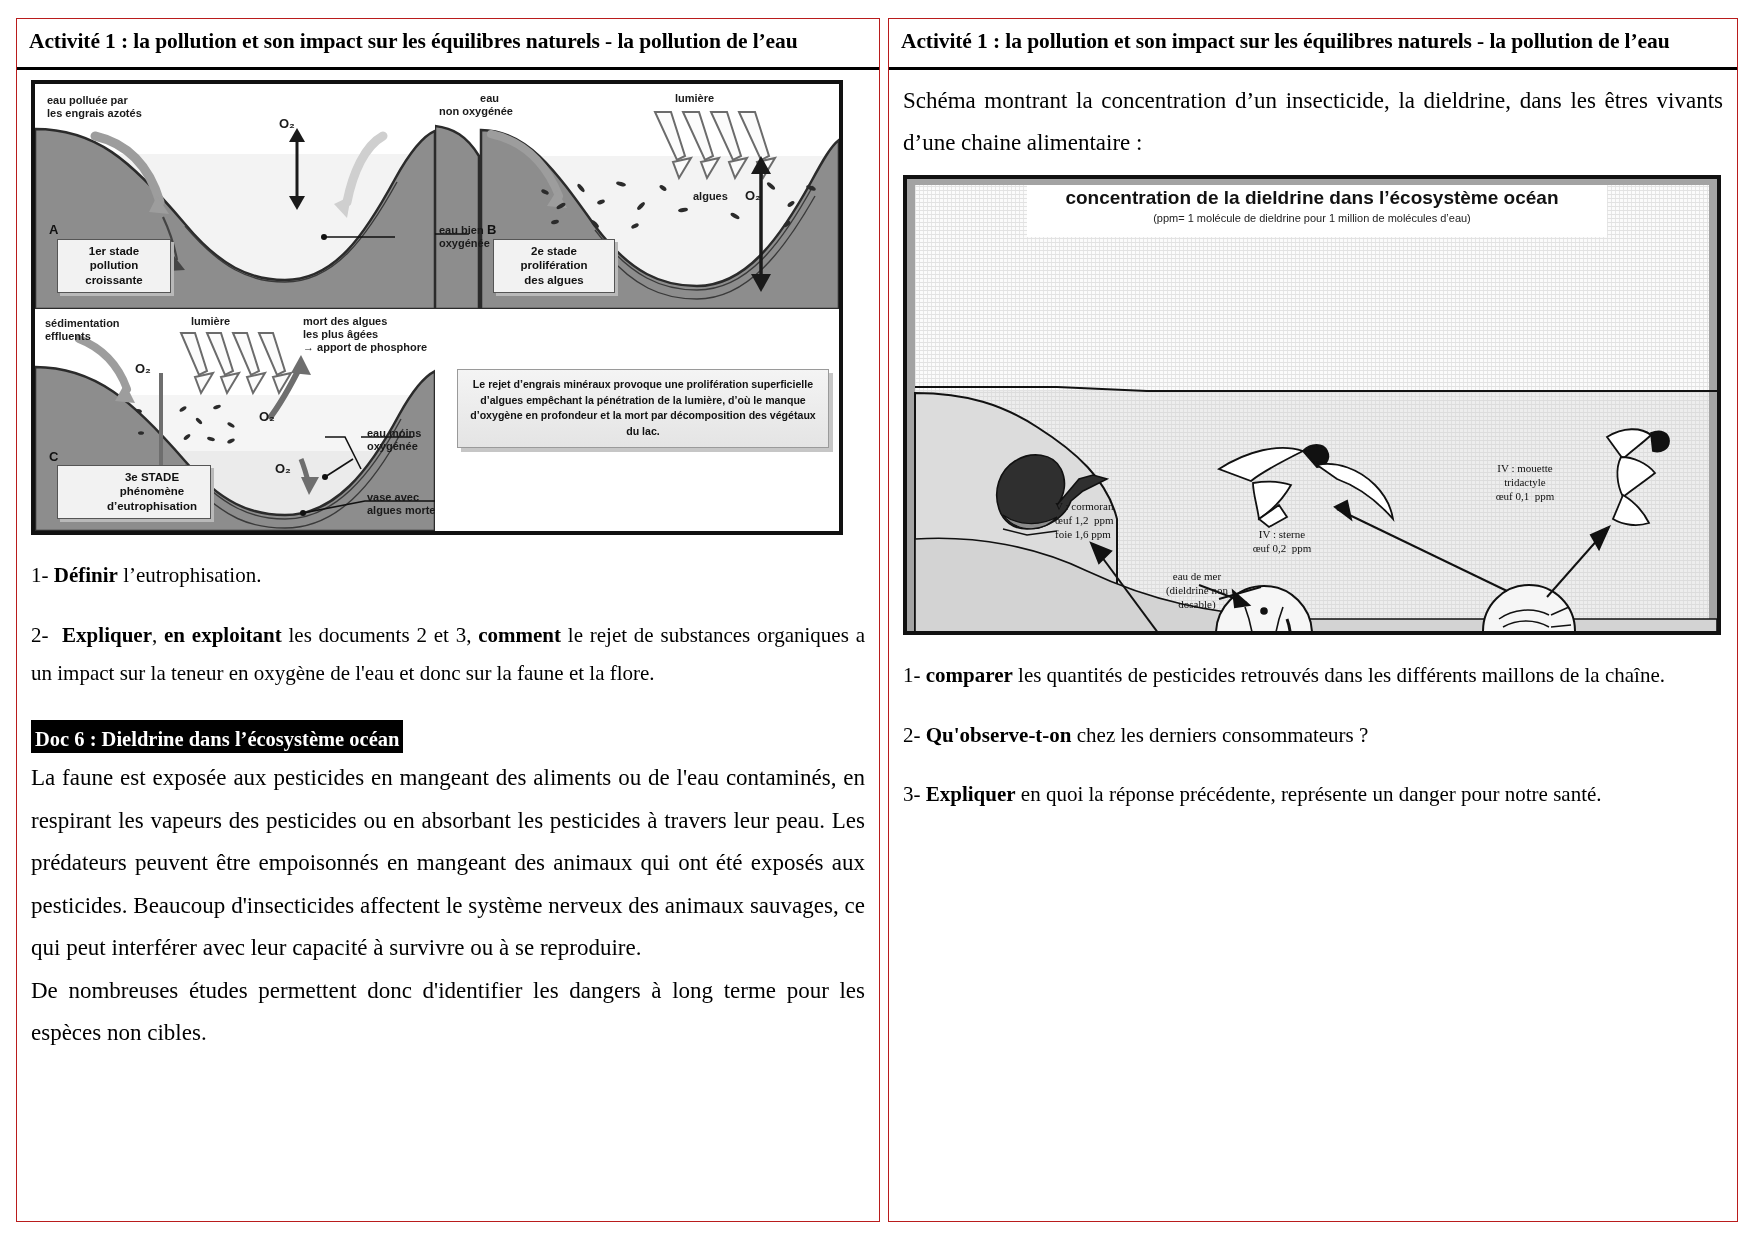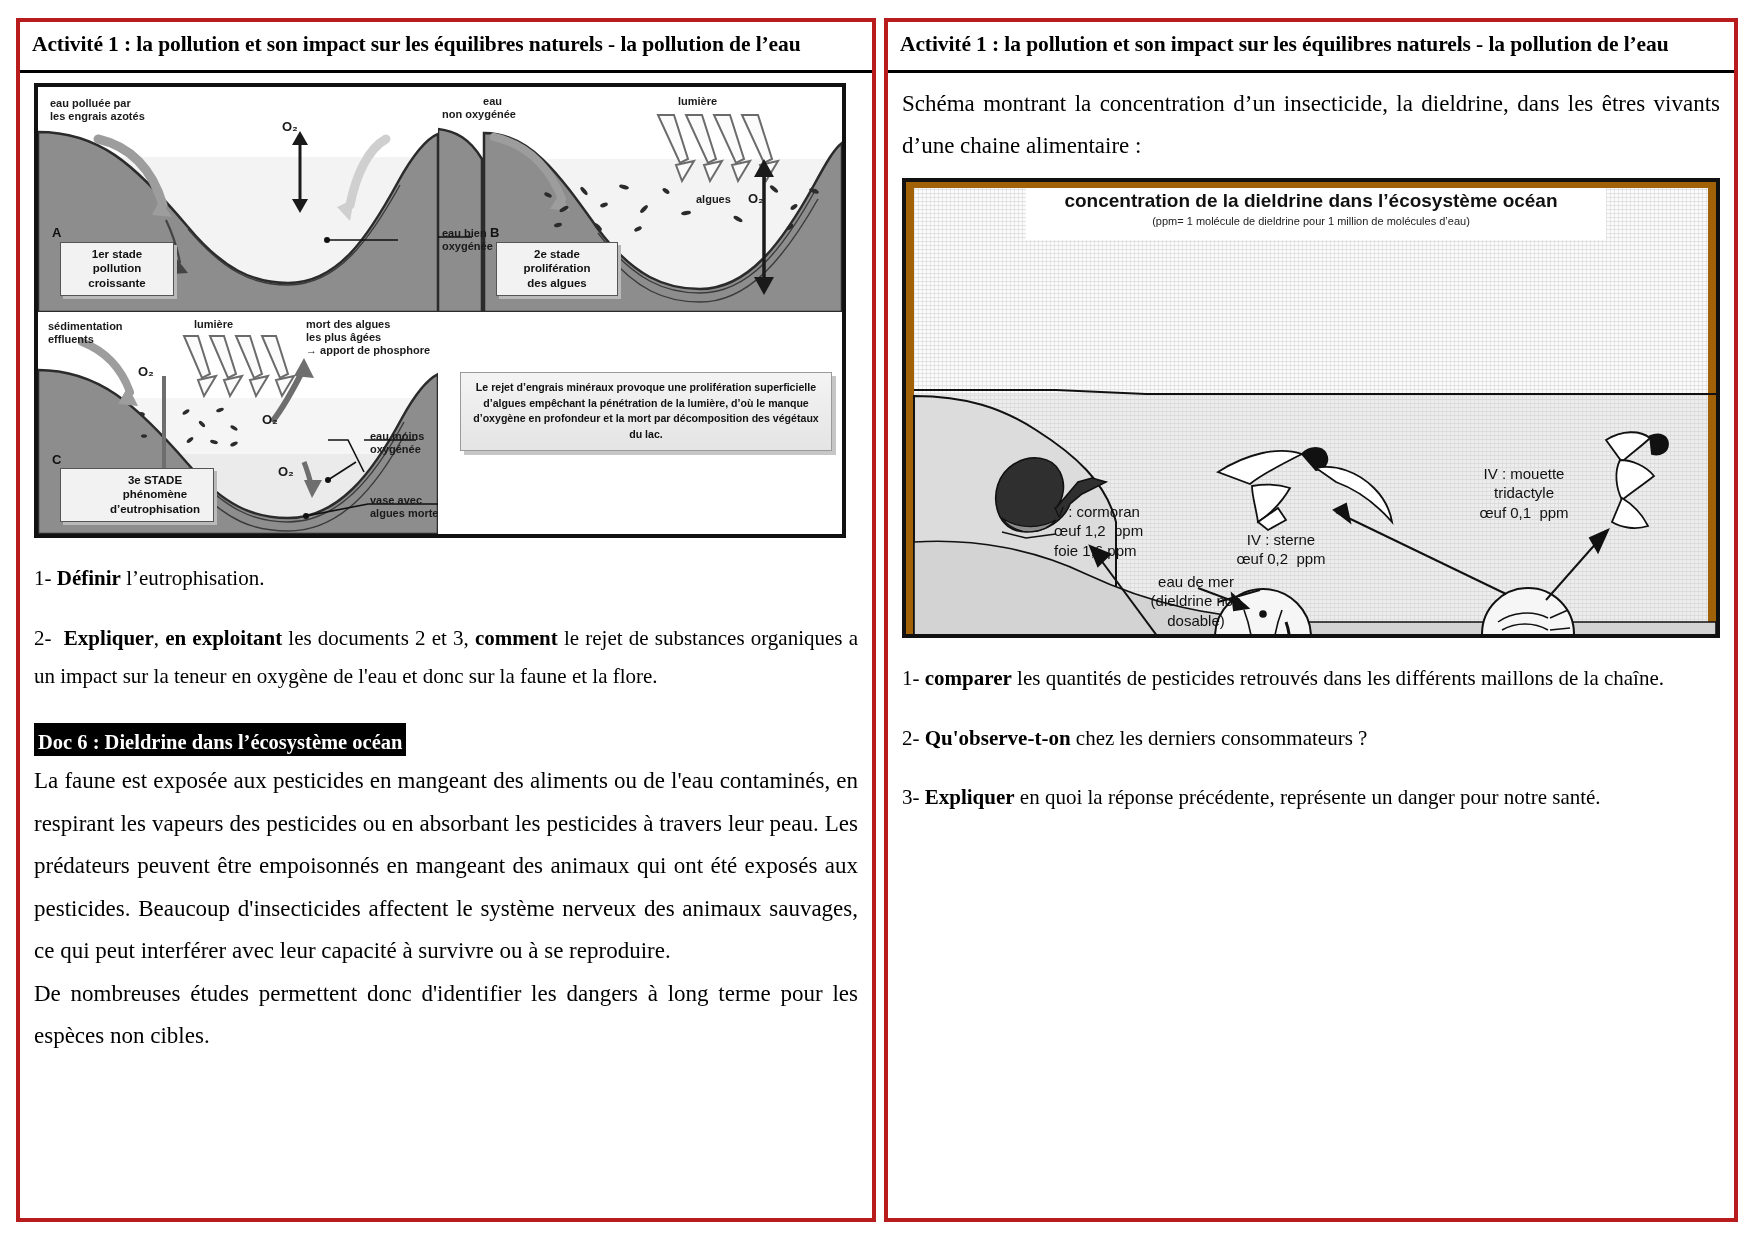--- a/index.html
+++ b/index.html
@@ -1,19 +1,19 @@
 <!DOCTYPE html>
 <html><head>
 <meta charset="utf-8">
 <style>
   html,body{margin:0;padding:0;background:#ffffff;}
   body{width:1754px;height:1240px;font-family:"Liberation Serif",serif;color:#000;}
   .page{position:relative;width:1754px;height:1240px;box-sizing:border-box;padding:18px 16px;}
   .cols{display:flex;width:100%;height:1204px;box-sizing:border-box;}
-  .col{box-sizing:border-box;border:4px solid #b91c1c;position:relative;}
+  .col{box-sizing:border-box;border:1px solid #b91c1c;position:relative;}
   .col-left{width:868px;}
   .col-right{width:854px;margin-left:8px;}
   .hdr{box-sizing:border-box;border-bottom:3px solid #000;padding:8px 12px 10px 12px;
        font-weight:bold;font-size:21.5px;line-height:1.38;letter-spacing:-0.1px;}
   .body{padding:10px 14px 8px 14px;box-sizing:border-box;}
 
   
   .p{font-size:23px;line-height:1.85;text-align:justify;margin:0 0 0 0;}
   .p.just{text-align:justify;text-justify:inter-word;}
   .doc-tag{display:inline-block;background:#000;color:#fff;font-weight:bold;font-size:20.5px;
@@ -36,35 +36,35 @@
              font-family:"Liberation Sans",sans-serif;font-size:11.5px;font-weight:bold;
              line-height:1.28;color:#111;}
   .letter{position:absolute;font-family:"Liberation Sans",sans-serif;font-weight:bold;
           font-size:13px;color:#111;}
   .capbox{position:absolute;background:linear-gradient(#f4f4f4,#e4e4e4);border:1px solid #9a9a9a;
           box-shadow:4px 4px 0 #c6c6c6;padding:7px 10px;text-align:center;
           font-family:"Liberation Sans",sans-serif;font-size:10.6px;font-weight:bold;
           line-height:1.5;color:#111;}
 
   
-  .fig2{position:relative;width:818px;height:460px;border:4px solid #111;background:#a16207;
+  .fig2{position:relative;width:818px;height:460px;border:4px solid #111;background:#a3a3a3;
         box-sizing:border-box;overflow:hidden;margin-top:10px;}
   .f2title{position:absolute;left:0;right:0;top:8px;text-align:center;
            font-family:"Liberation Sans",sans-serif;font-weight:bold;font-size:19px;color:#111;}
   .f2sub{position:absolute;left:0;right:0;top:33px;text-align:center;
          font-family:"Liberation Sans",sans-serif;font-size:11px;color:#222;}
   .sky{position:absolute;left:8px;top:6px;right:8px;height:206px;
        background:#fbfbfb;
        background-image:repeating-linear-gradient(0deg,#e2e2e2 0 1px,transparent 1px 4px),
                         repeating-linear-gradient(90deg,#e6e6e6 0 1px,transparent 1px 4px);}
   .titlebar-bg{position:absolute;left:120px;top:6px;width:580px;height:52px;background:#fff;}
   .sea{position:absolute;left:8px;top:212px;right:8px;bottom:6px;background:#ededed;
        background-image:repeating-linear-gradient(0deg,#dcdcdc 0 1px,transparent 1px 4px),
                         repeating-linear-gradient(90deg,#dfdfdf 0 1px,transparent 1px 4px);}
-  .olbl{position:absolute;font-family:Liberation Sans, sans-serif;font-size:15px;
+  .olbl{position:absolute;font-family:Liberation Serif, serif;font-size:11px;
         line-height:1.3;color:#111;white-space:pre;}
   .olbl.c{text-align:center;}
 </style>
 </head>
 <body>
 
 <div class="page">
  <div class="cols">
 
   <div class="col col-left">

